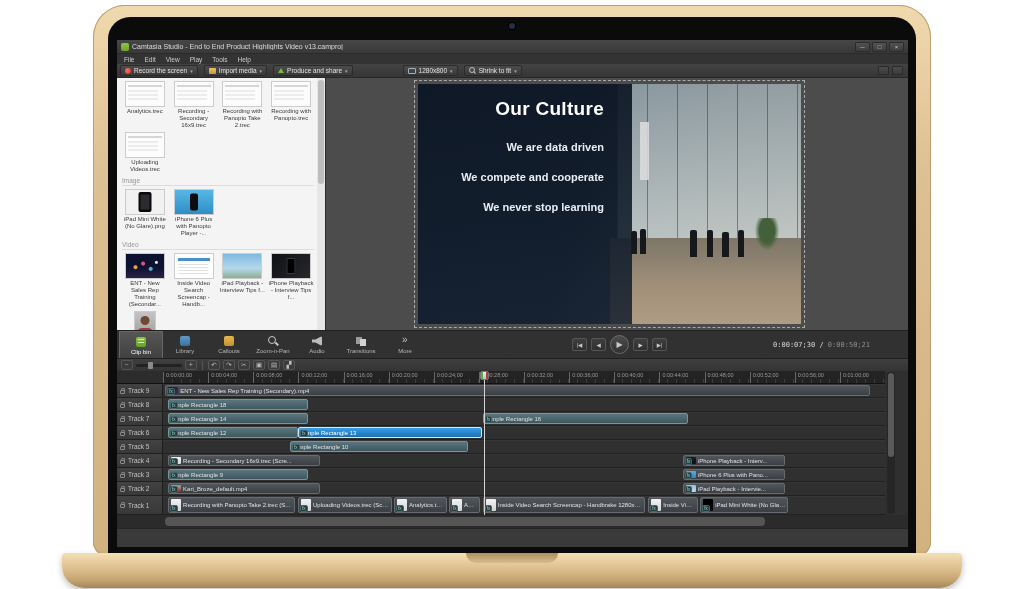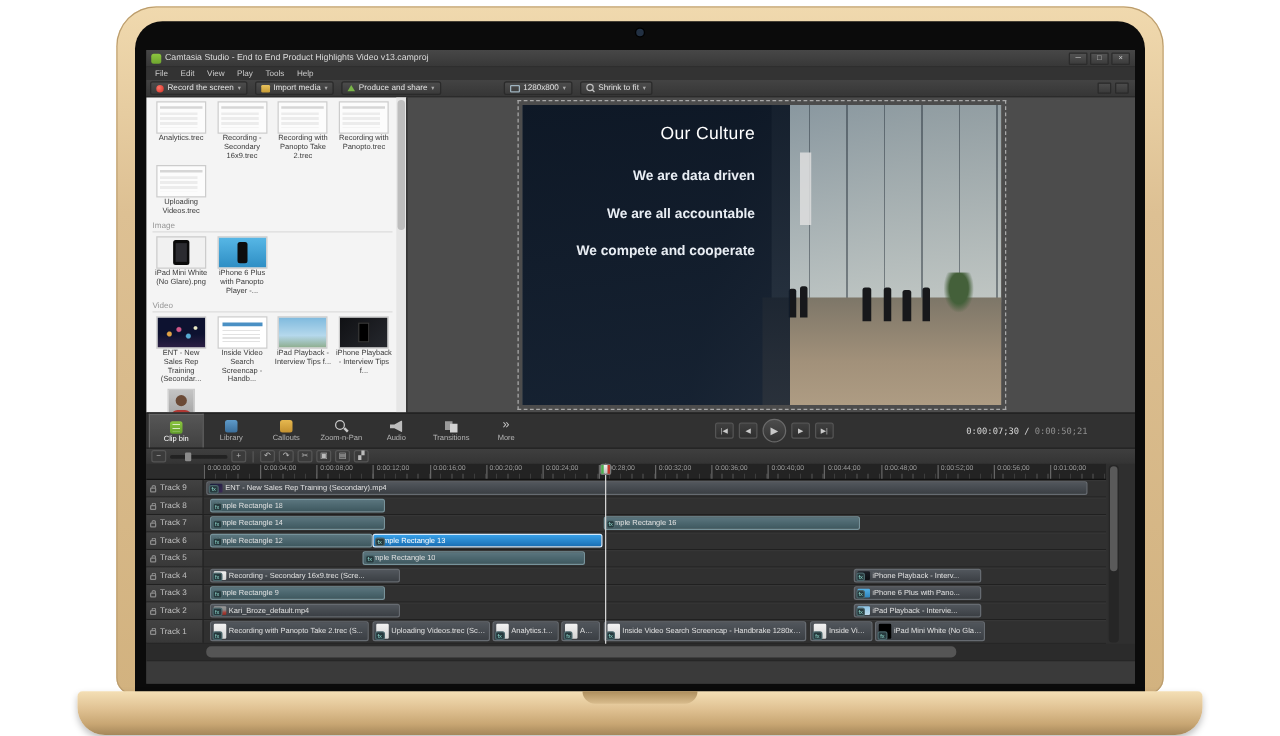--- a/index.html
+++ b/index.html
@@ -103,21 +103,21 @@
   .p2{left:58%;bottom:29%;height:25px}
   .p3{left:71%;bottom:28%;height:27px;width:7px}
   .p4{left:75.5%;bottom:28%;height:27px}
   .p5{left:79.5%;bottom:28%;height:25px;width:7px}
   .p6{left:83.5%;bottom:28%;height:27px}
   .plant{position:absolute;left:88%;bottom:31%;width:24px;height:32px;
          background:radial-gradient(ellipse at 50% 40%,#44603a 0 45%,transparent 72%)}
   .overlay{position:absolute;left:0;top:0;width:56%;height:100%;
            background:linear-gradient(180deg,rgba(12,22,36,.92),rgba(18,30,46,.85))}
   .slide-text{position:absolute;left:10px;top:14px;width:176px;text-align:right;color:#ffffff}
-  .slide-title{font-size:14px;font-weight:400;letter-spacing:.3px}
+  .slide-title{font-size:19px;font-weight:700;letter-spacing:.3px}
   .slide-lines{margin-top:12px}
   .slide-line{font-size:11px;line-height:30px;color:#e9eef4;font-weight:700}
 
   
   .band{left:0;top:290px;width:791px;height:28px;background:#313131;border-top:1px solid #1f1f1f}
   .tab-strip{position:absolute;left:2px;top:0;height:28px;display:flex}
   .tab{width:44px;display:flex;flex-direction:column;align-items:center;justify-content:center;gap:2px;color:#b5b5b5}
   .tab.active{background:linear-gradient(#565656,#404040);color:#ffffff;border:1px solid #666666;border-bottom:none}
   .tab-label{font-size:6px;white-space:nowrap}
   .tab-icon{width:10px;height:10px;border-radius:2px;position:relative}
@@ -326,22 +326,22 @@
             <div class="person p3"></div>
             <div class="person p4"></div>
             <div class="person p5"></div>
             <div class="person p6"></div>
             <div class="plant"></div>
             <div class="overlay"></div>
             <div class="slide-text">
               <div class="slide-title">Our Culture</div>
               <div class="slide-lines" id="slide-lines">
                   <div class="slide-line">We are data driven</div>
-                  <div class="slide-line">We are all accountable</div>
                   <div class="slide-line">We compete and cooperate</div>
+                  <div class="slide-line">We never stop learning</div>
                 </div>
             </div>
           </div>
         </div>
 
         <div class="band">
           <div class="tab-strip" id="tab-strip">
               <div class="tab active">
                 <span class="tab-icon clip-bin-icon"></span>
                 <span class="tab-label">Clip bin</span>

